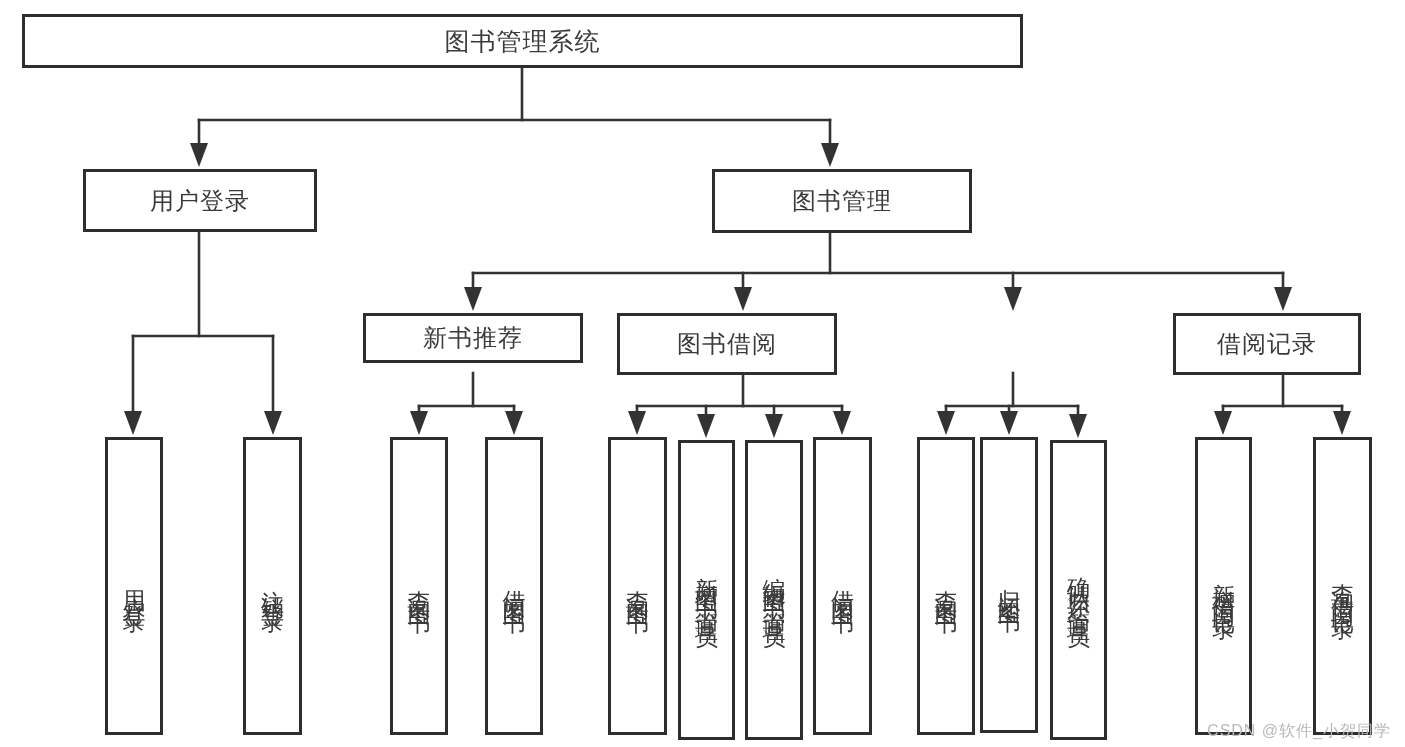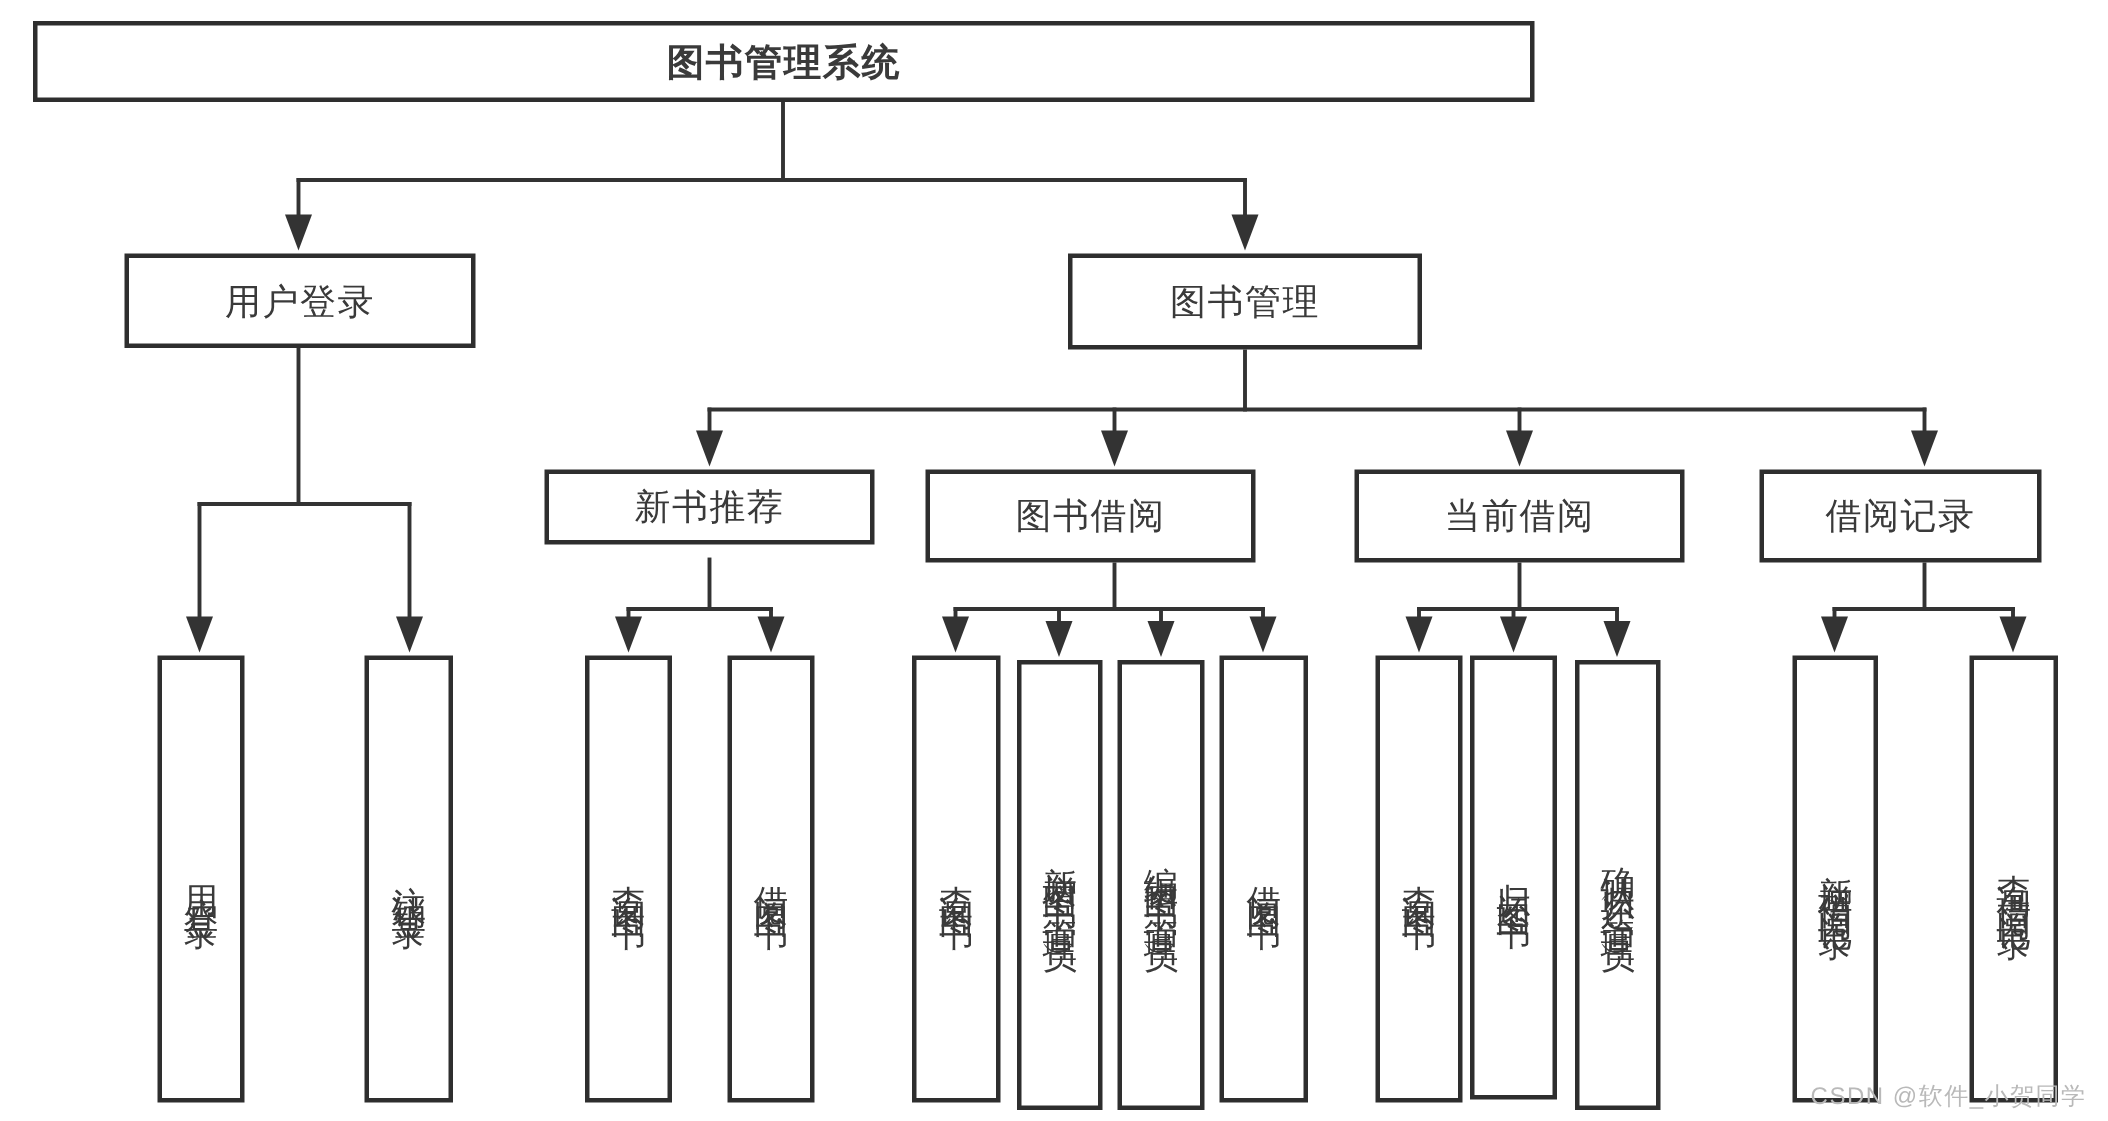--- a/index.html
+++ b/index.html
@@ -16,21 +16,21 @@
   #connectors{position:absolute;left:0;top:0;width:1405px;height:747px;}
   #connectors line{stroke:var(--line);stroke-width:2.6;stroke-linecap:square;}
   #connectors polygon{fill:var(--line);}
   .box{
     position:absolute; box-sizing:border-box; background:#ffffff;
     border:3px solid var(--border);
     display:flex; align-items:center; justify-content:center;
     text-align:center; white-space:nowrap;
   }
   .h-label{font-size:24px; letter-spacing:1px;}
-  .root-label{font-size:25px; letter-spacing:1px;font-weight:bold;}
+  .root-label{font-size:25px; letter-spacing:1px;}
   .leaf{
     writing-mode:vertical-rl; text-orientation:mixed;
     font-size:23px; letter-spacing:7px; line-height:1;
     white-space:nowrap;
   }
   #watermark{
     position:absolute; right:14px; bottom:5px;
     font-size:16px; color:var(--watermark); letter-spacing:1px;
     pointer-events:none;
   }
@@ -97,25 +97,24 @@
     <polygon points="937,411 955,411 946,435"></polygon>
     <polygon points="1000,411 1018,411 1009,435"></polygon>
     <polygon points="1069,414 1087,414 1078,438"></polygon>
     <polygon points="1214,411 1232,411 1223,435"></polygon>
     <polygon points="1333,411 1351,411 1342,435"></polygon>
   </svg>
 
   <div class="box root-label" style="left:22px;top:14px;width:1001px;height:54px;">图书管理系统</div>
 
   <div class="box h-label" style="left:83px;top:169px;width:234px;height:63px;">用户登录</div>
-  <div class="box h-label" style="left:712px;top:169px;width:236px;height:64px;">图书管理</div>
+  <div class="box h-label" style="left:712px;top:169px;width:260px;height:64px;">图书管理</div>
 
   <div class="box h-label" style="left:363px;top:313px;width:220px;height:50px;">新书推荐</div>
   <div class="box h-label" style="left:617px;top:313px;width:220px;height:62px;">图书借阅</div>
-  <div class="box h-label" style="left:903px;top:313px;width:220px;height:62px;">当前借阅</div>
   <div class="box h-label" style="left:1173px;top:313px;width:188px;height:62px;">借阅记录</div>
 
   <div class="box leaf" style="left:105px;top:437px;width:58px;height:298px;">用户登录</div>
   <div class="box leaf" style="left:243px;top:437px;width:59px;height:298px;">注销登录</div>
 
   <div class="box leaf" style="left:390px;top:437px;width:58px;height:298px;">查询图书</div>
   <div class="box leaf" style="left:485px;top:437px;width:58px;height:298px;">借阅图书</div>
 
   <div class="box leaf" style="left:608px;top:437px;width:59px;height:298px;">查询图书</div>
   <div class="box leaf" style="left:678px;top:440px;width:57px;height:300px;">新增图书（管理员）</div>

